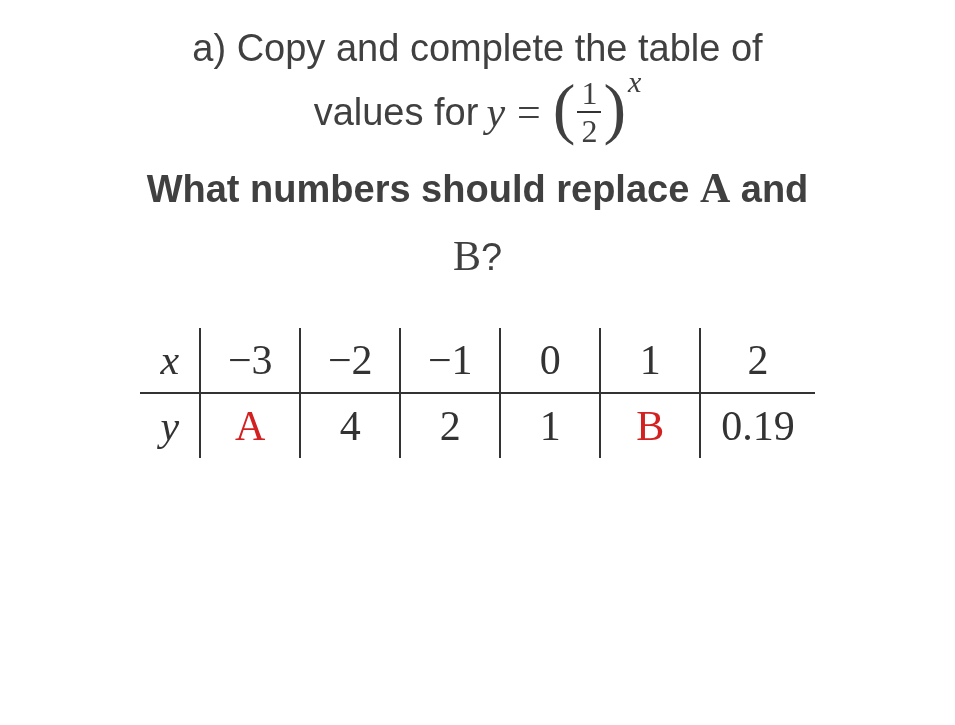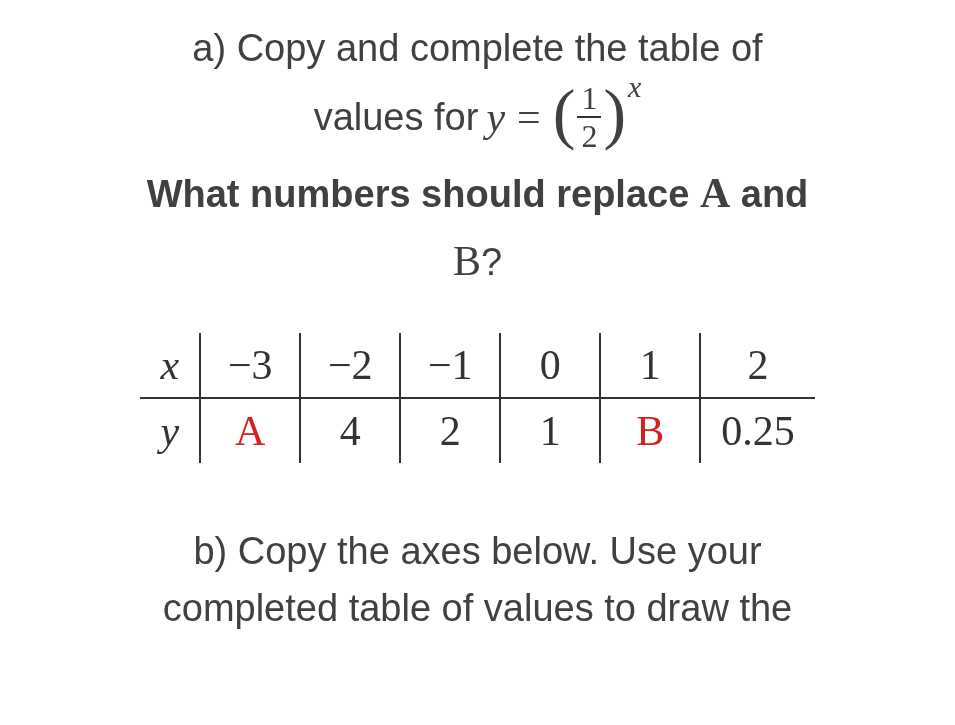--- a/index.html
+++ b/index.html
@@ -18,21 +18,20 @@
     .container {
       padding: 20px 10px 0 10px;
     }
     .part-a {
       text-align: center;
       font-size: 38px;
       line-height: 1.5;
       color: #404040;
     }
     .line1 {
-      margin-bottom: 5px;
     }
     .line2 {
       margin-bottom: 10px;
       display: flex;
       justify-content: center;
       align-items: center;
       gap: 8px;
     }
     .line3 {
       margin-bottom: 5px;
@@ -179,24 +178,20 @@
         <td class="num">1</td>
         <td class="num">2</td>
       </tr>
       <tr class="y-row">
         <td class="row-header">y</td>
         <td class="num red">A</td>
         <td class="num">4</td>
         <td class="num">2</td>
         <td class="num">1</td>
         <td class="num red">B</td>
-        <td class="num">0.25</td>
+        <td class="num">0.19</td>
       </tr>
     </tbody>
       </table>
   </div>
 
-  <div class="part-b">
-    <div>b) Copy the axes below. Use your</div>
-    <div>completed table of values to draw the</div>
-  </div>
 
 </div>
 
 </body></html>

